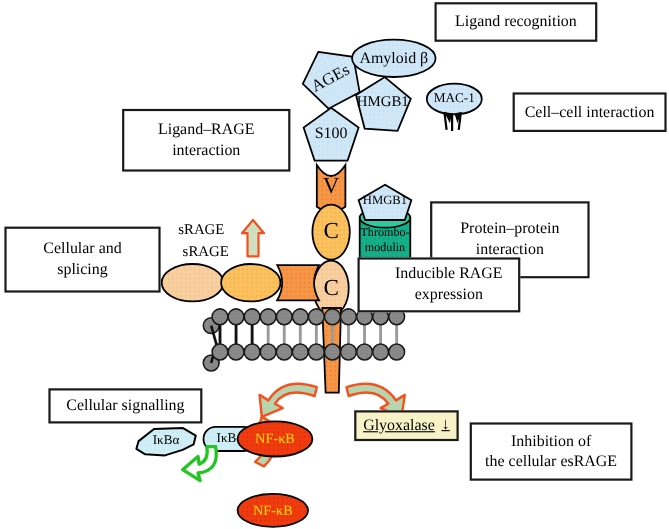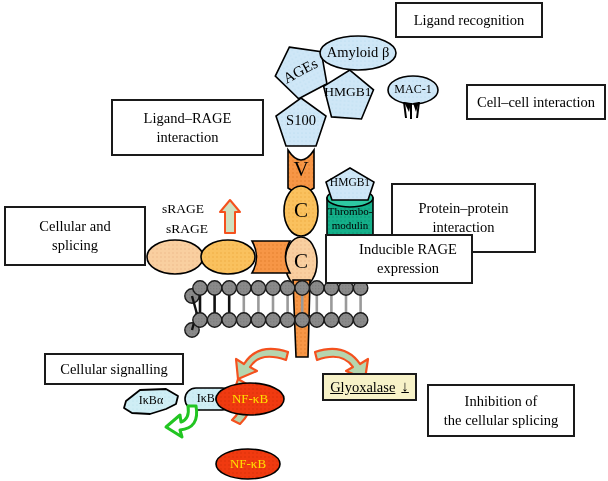--- a/index.html
+++ b/index.html
@@ -263,19 +263,19 @@
     <span>Cellular signalling</span>
   </div>
 
   <div class="box yellow" style="left:322px;top:373px;width:95px;height:28px;gap:6px;text-decoration:underline;">
     <span>Glyoxalase</span>
     <span style="font-weight:bold;font-size:15px;">↓</span>
   </div>
 
   <div class="box" style="left:427px;top:384px;width:148px;height:53px;flex-direction:column;">
     <span>Inhibition of</span>
-    <span>the cellular splicing</span>
+    <span>the cellular esRAGE</span>
   </div>
 
   <div class="lbl" style="left:162px;top:201px;">sRAGE</div>
   <div class="lbl" style="left:166px;top:221px;">sRAGE</div>
 
 </div>
 
 </body></html>

